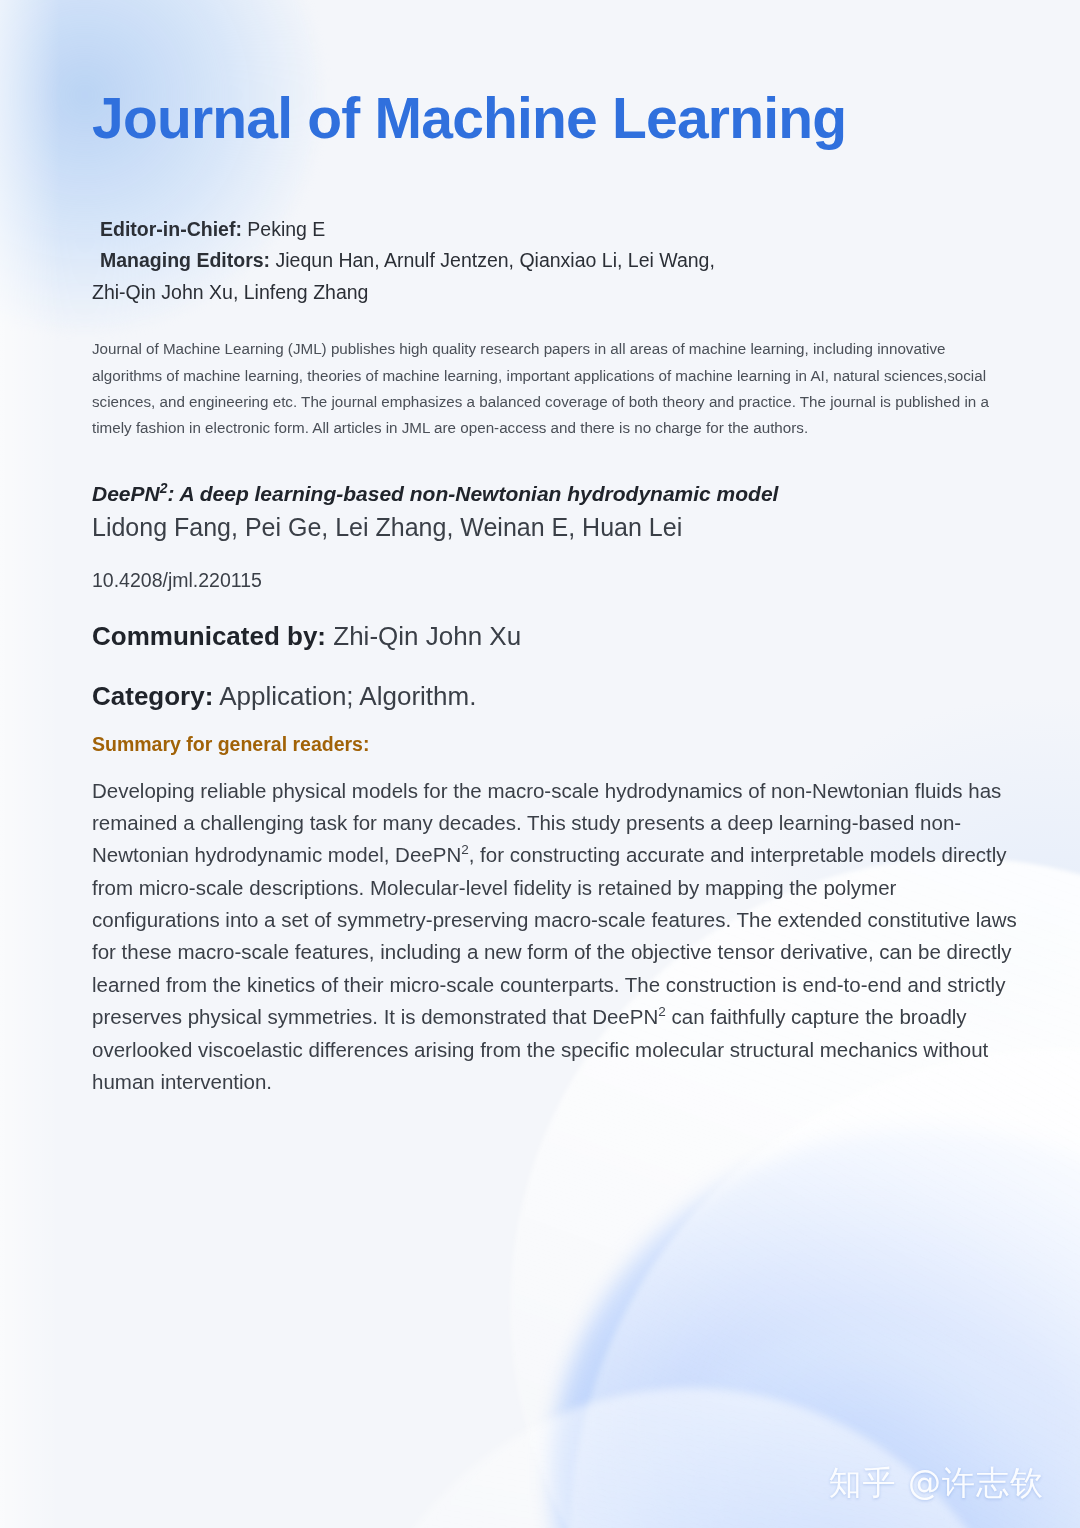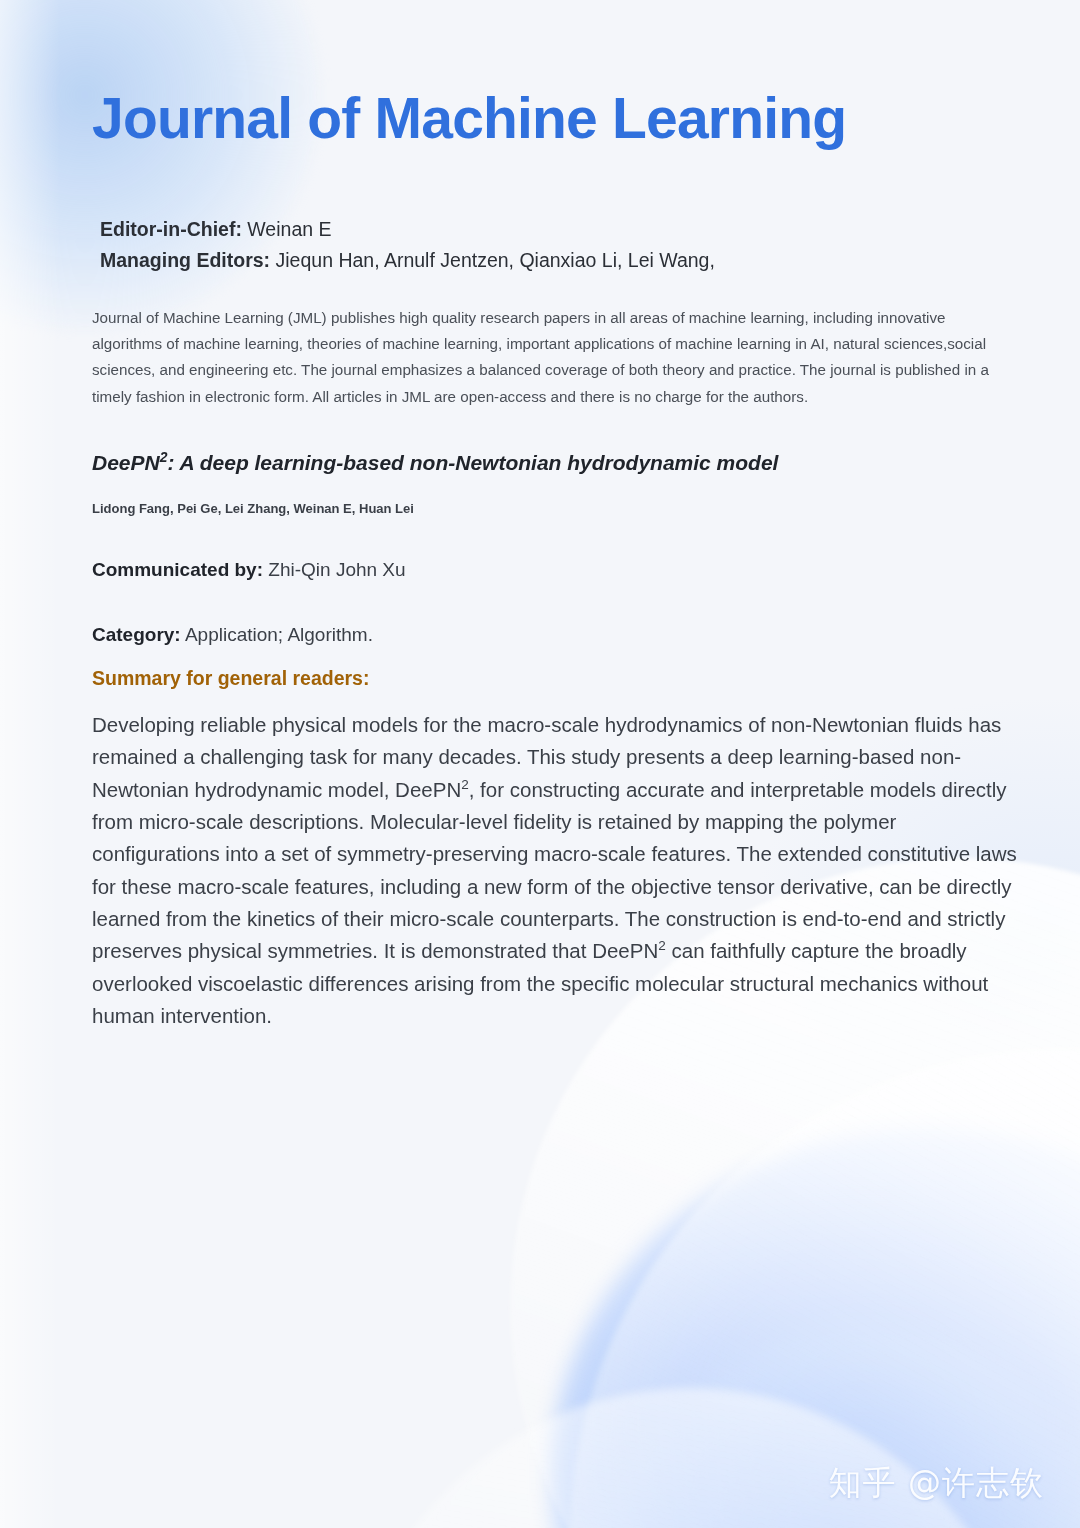--- a/index.html
+++ b/index.html
@@ -171,37 +171,35 @@
   .article-title {
     margin-top: 38px;
     font-size: 21px;
     font-weight: 700;
     line-height: 1.4;
     color: #20242b;
     font-style: italic;
   }
 
   .authors {
-    margin-top: 22px;
-    font-size: 13px;
+    font-size: 25px;
     line-height: 1.5;
     color: #3a3f47;
-    font-weight: bold;
   }
 
   .doi {
     margin-top: 20px;
     font-size: 19.5px;
     line-height: 1.5;
     color: #3a3f47;
   }
 
   .meta-line {
-    margin-top: 37px;
-    font-size: 19px;
+    margin-top: 21px;
+    font-size: 26px;
     line-height: 1.5;
     color: #3a3f47;
   }
   .meta-line .lbl { font-weight: 700; color: #20242b; }
 
   .summary-heading {
     margin-top: 17px;
     font-size: 19.5px;
     font-weight: 700;
     color: #a16207;
@@ -267,34 +265,36 @@
 <div class="bg-layer arc-b"></div>
 <div class="bg-layer arc-c"></div>
 
 <div class="page">
 
   <h1 class="masthead">Journal of Machine Learning</h1>
 
   <div class="editors">
     <div>
       <span class="lbl">Editor-in-Chief:</span>
-      <span>Weinan E</span>
+      <span>Peking E</span>
     </div>
     <div>
       <span class="lbl">Managing Editors:</span>
       <span>Jiequn Han, Arnulf Jentzen, Qianxiao Li, Lei Wang,</span>
     </div>
+    <div>Zhi-Qin John Xu, Linfeng Zhang</div>
   </div>
 
   <p class="scope">Journal of Machine Learning (JML) publishes high quality research papers in all areas of machine learning, including innovative algorithms of machine learning, theories of machine learning, important applications of machine learning in AI, natural sciences,social sciences, and engineering etc. The journal emphasizes a balanced coverage of both theory and practice. The journal is published in a timely fashion in electronic form. All articles in JML are open-access and there is no charge for the authors.</p>
 
   <h2 class="article-title"><span>DeePN</span><sup>2</sup><span>: A deep learning-based non-Newtonian hydrodynamic model</span></h2>
 
   <div class="authors">Lidong Fang, Pei Ge, Lei Zhang, Weinan E, Huan Lei</div>
 
+  <div class="doi">10.4208/jml.220115</div>
 
   <div class="meta-line">
     <span class="lbl">Communicated by:</span>
     <span>Zhi-Qin John Xu</span>
   </div>
 
   <div class="meta-line">
     <span class="lbl">Category:</span>
     <span>Application; Algorithm.</span>
   </div>

